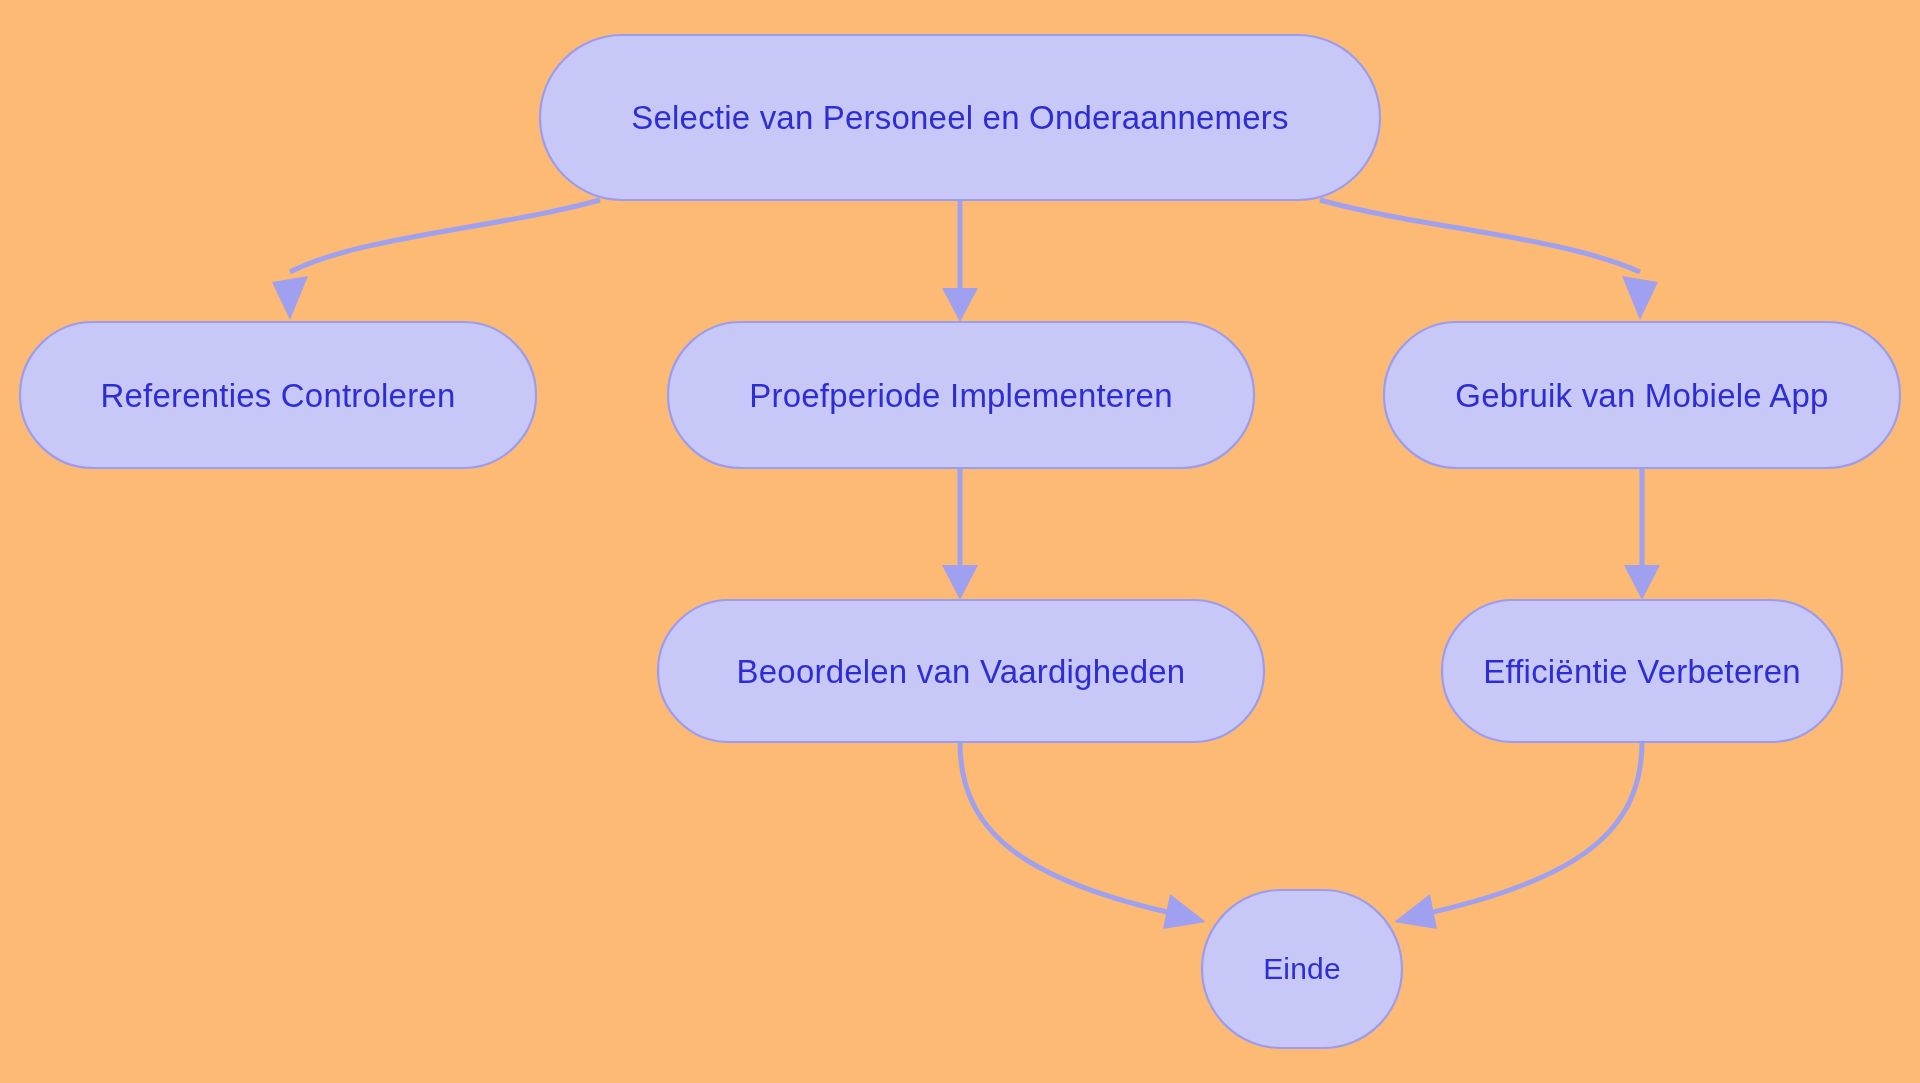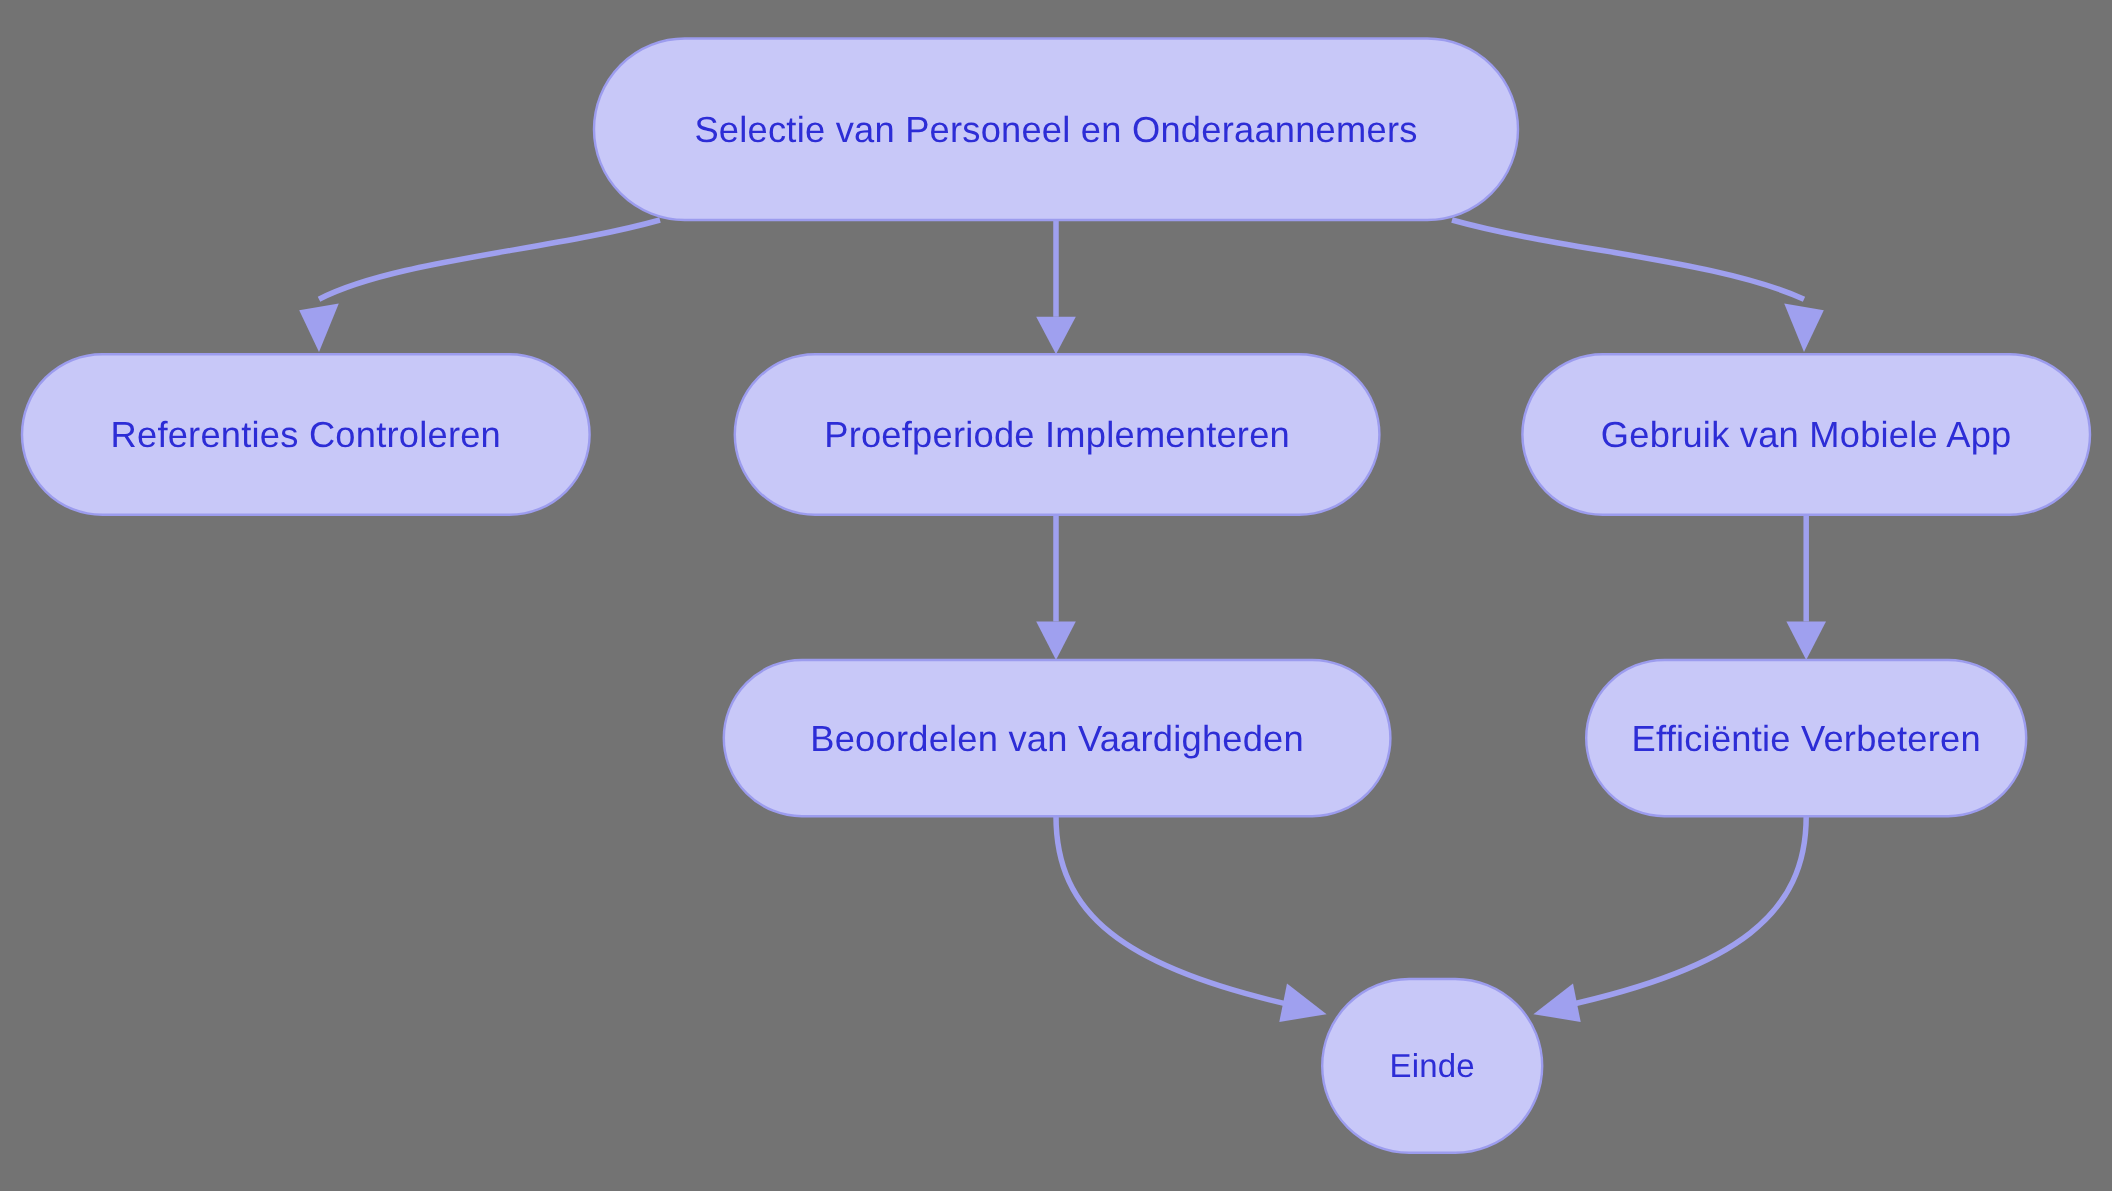--- a/index.html
+++ b/index.html
@@ -10,21 +10,21 @@
   body {
     width: 1920px;
     height: 1083px;
     overflow: hidden;
     font-family: "Liberation Sans", sans-serif;
   }
   #flowchart-root {
     position: relative;
     width: 1920px;
     height: 1083px;
-    background: #737373;
+    background: #fdba74;
   }
   svg#diagram {
     display: block;
     width: 1920px;
     height: 1083px;
   }
   .node-shape {
     fill: #c8c8f8;
     stroke: #9c9cee;
     stroke-width: 2.2;

